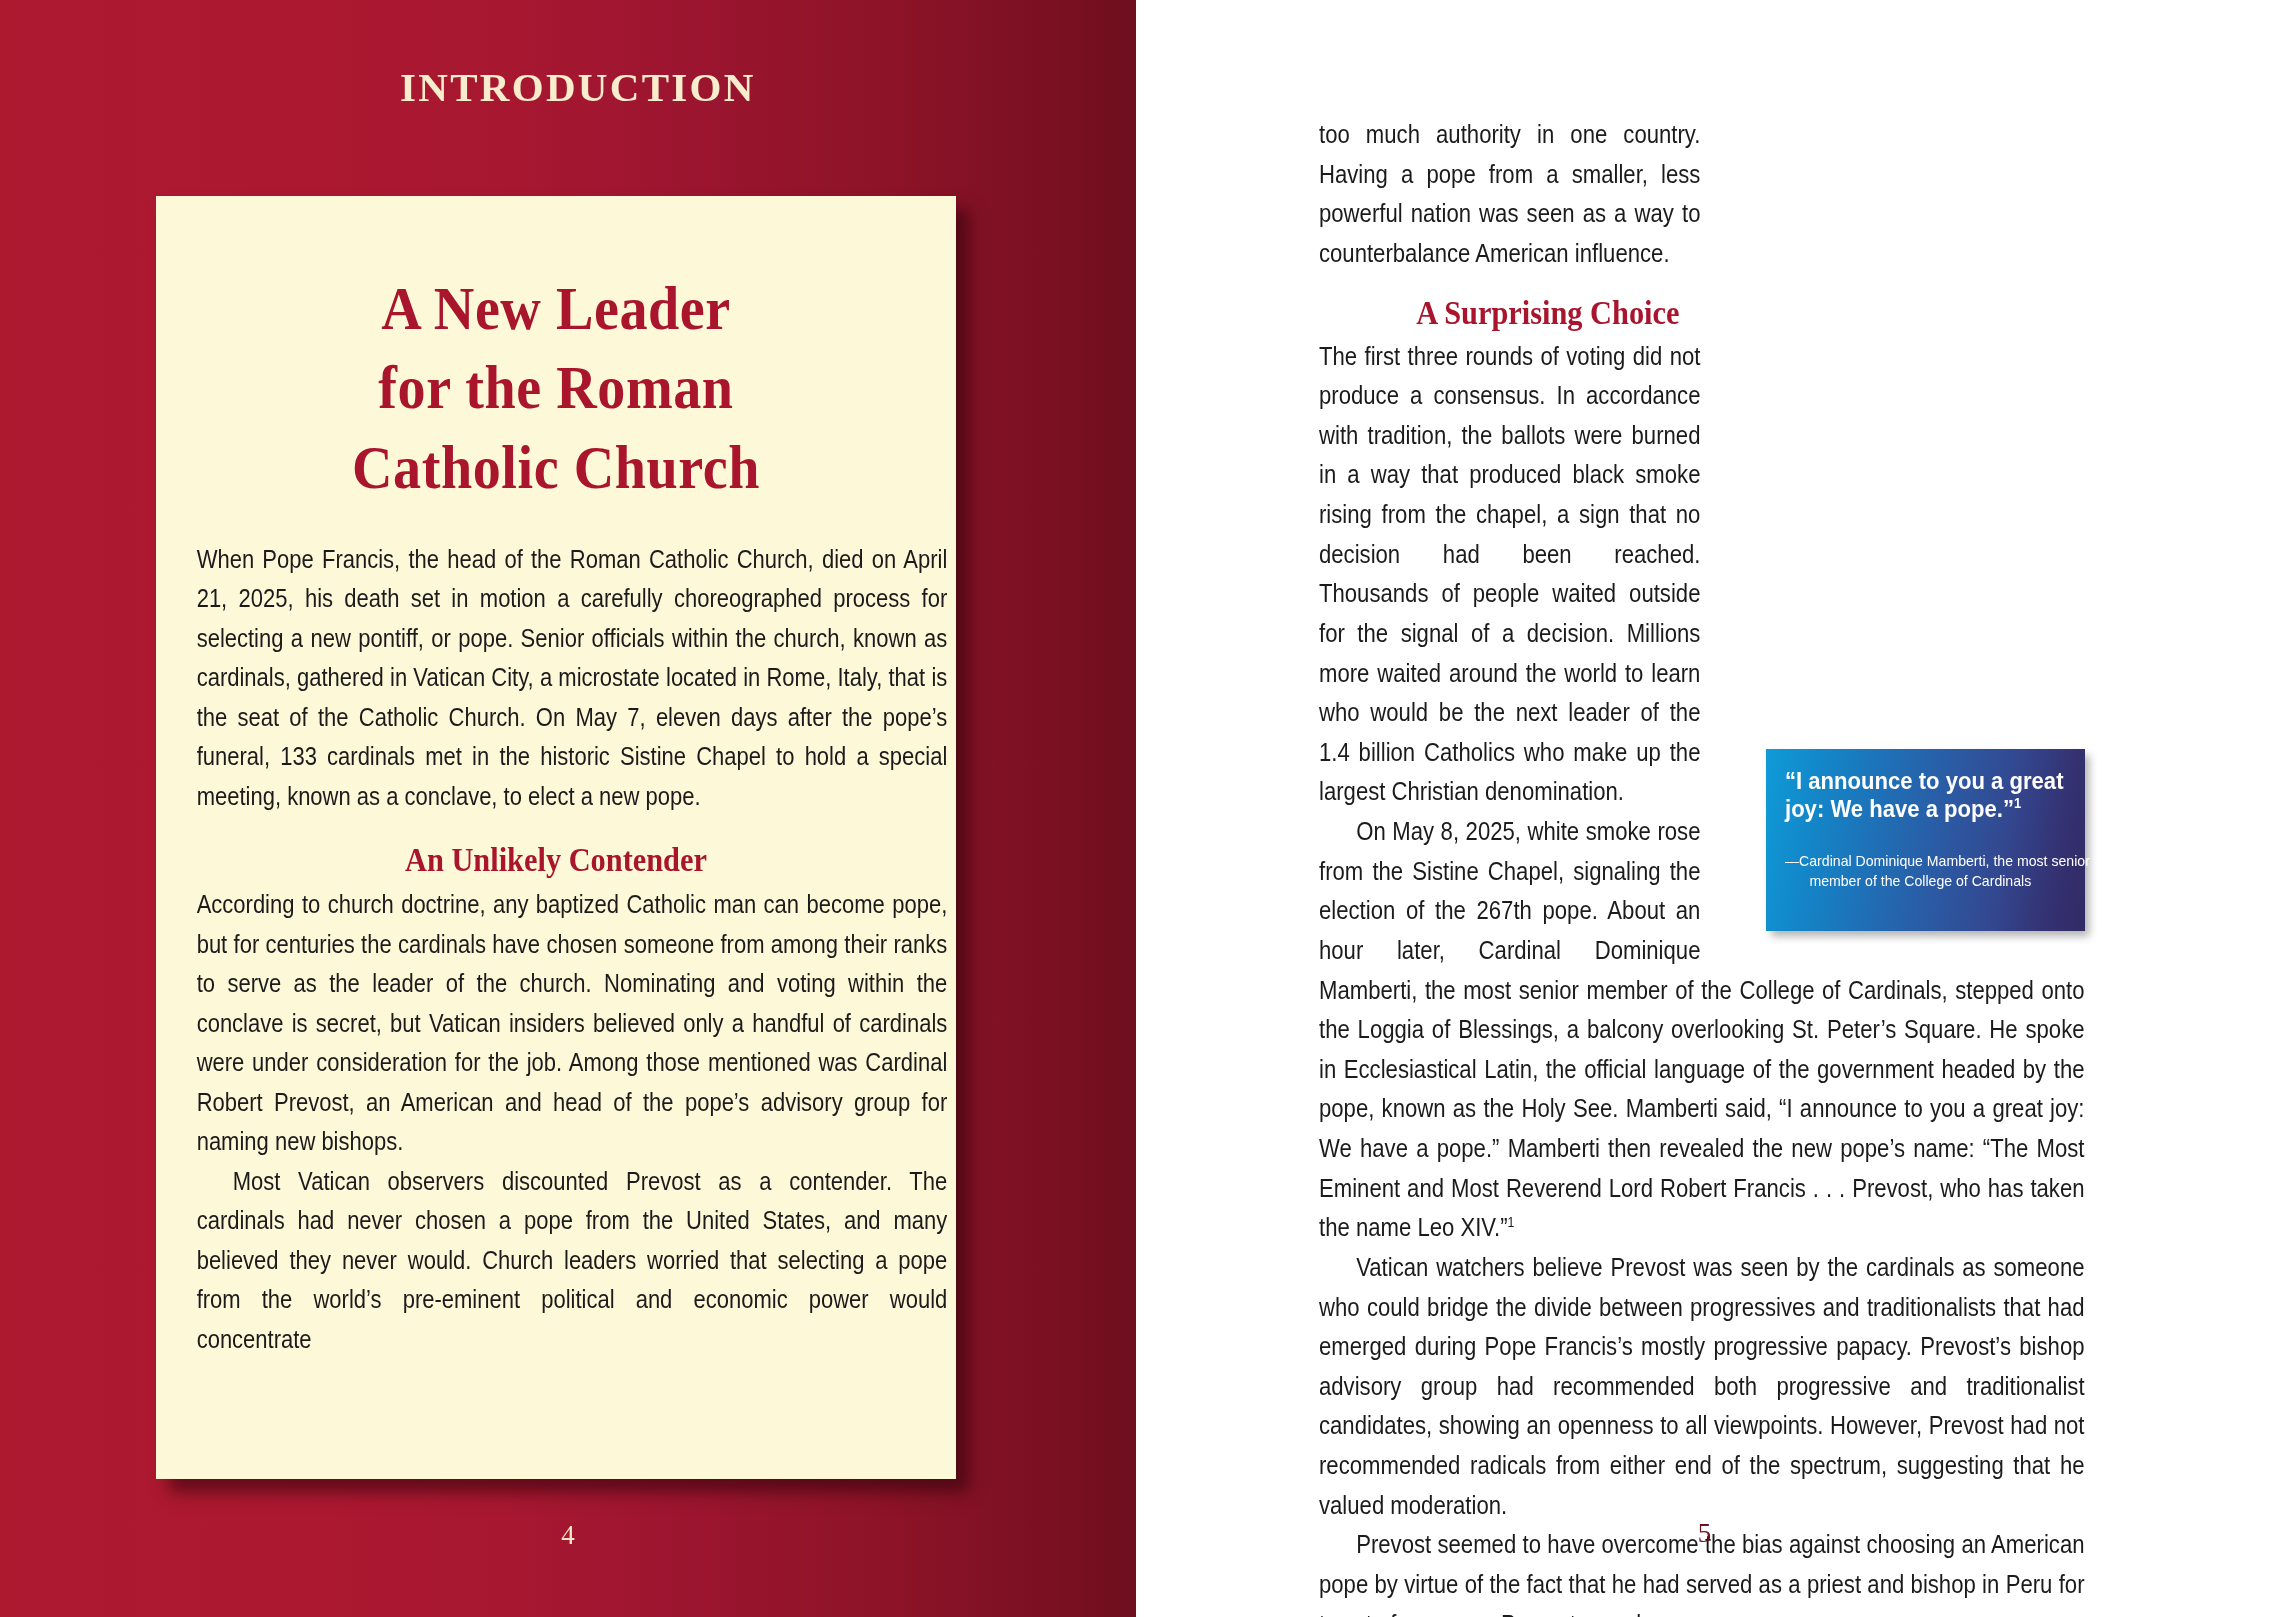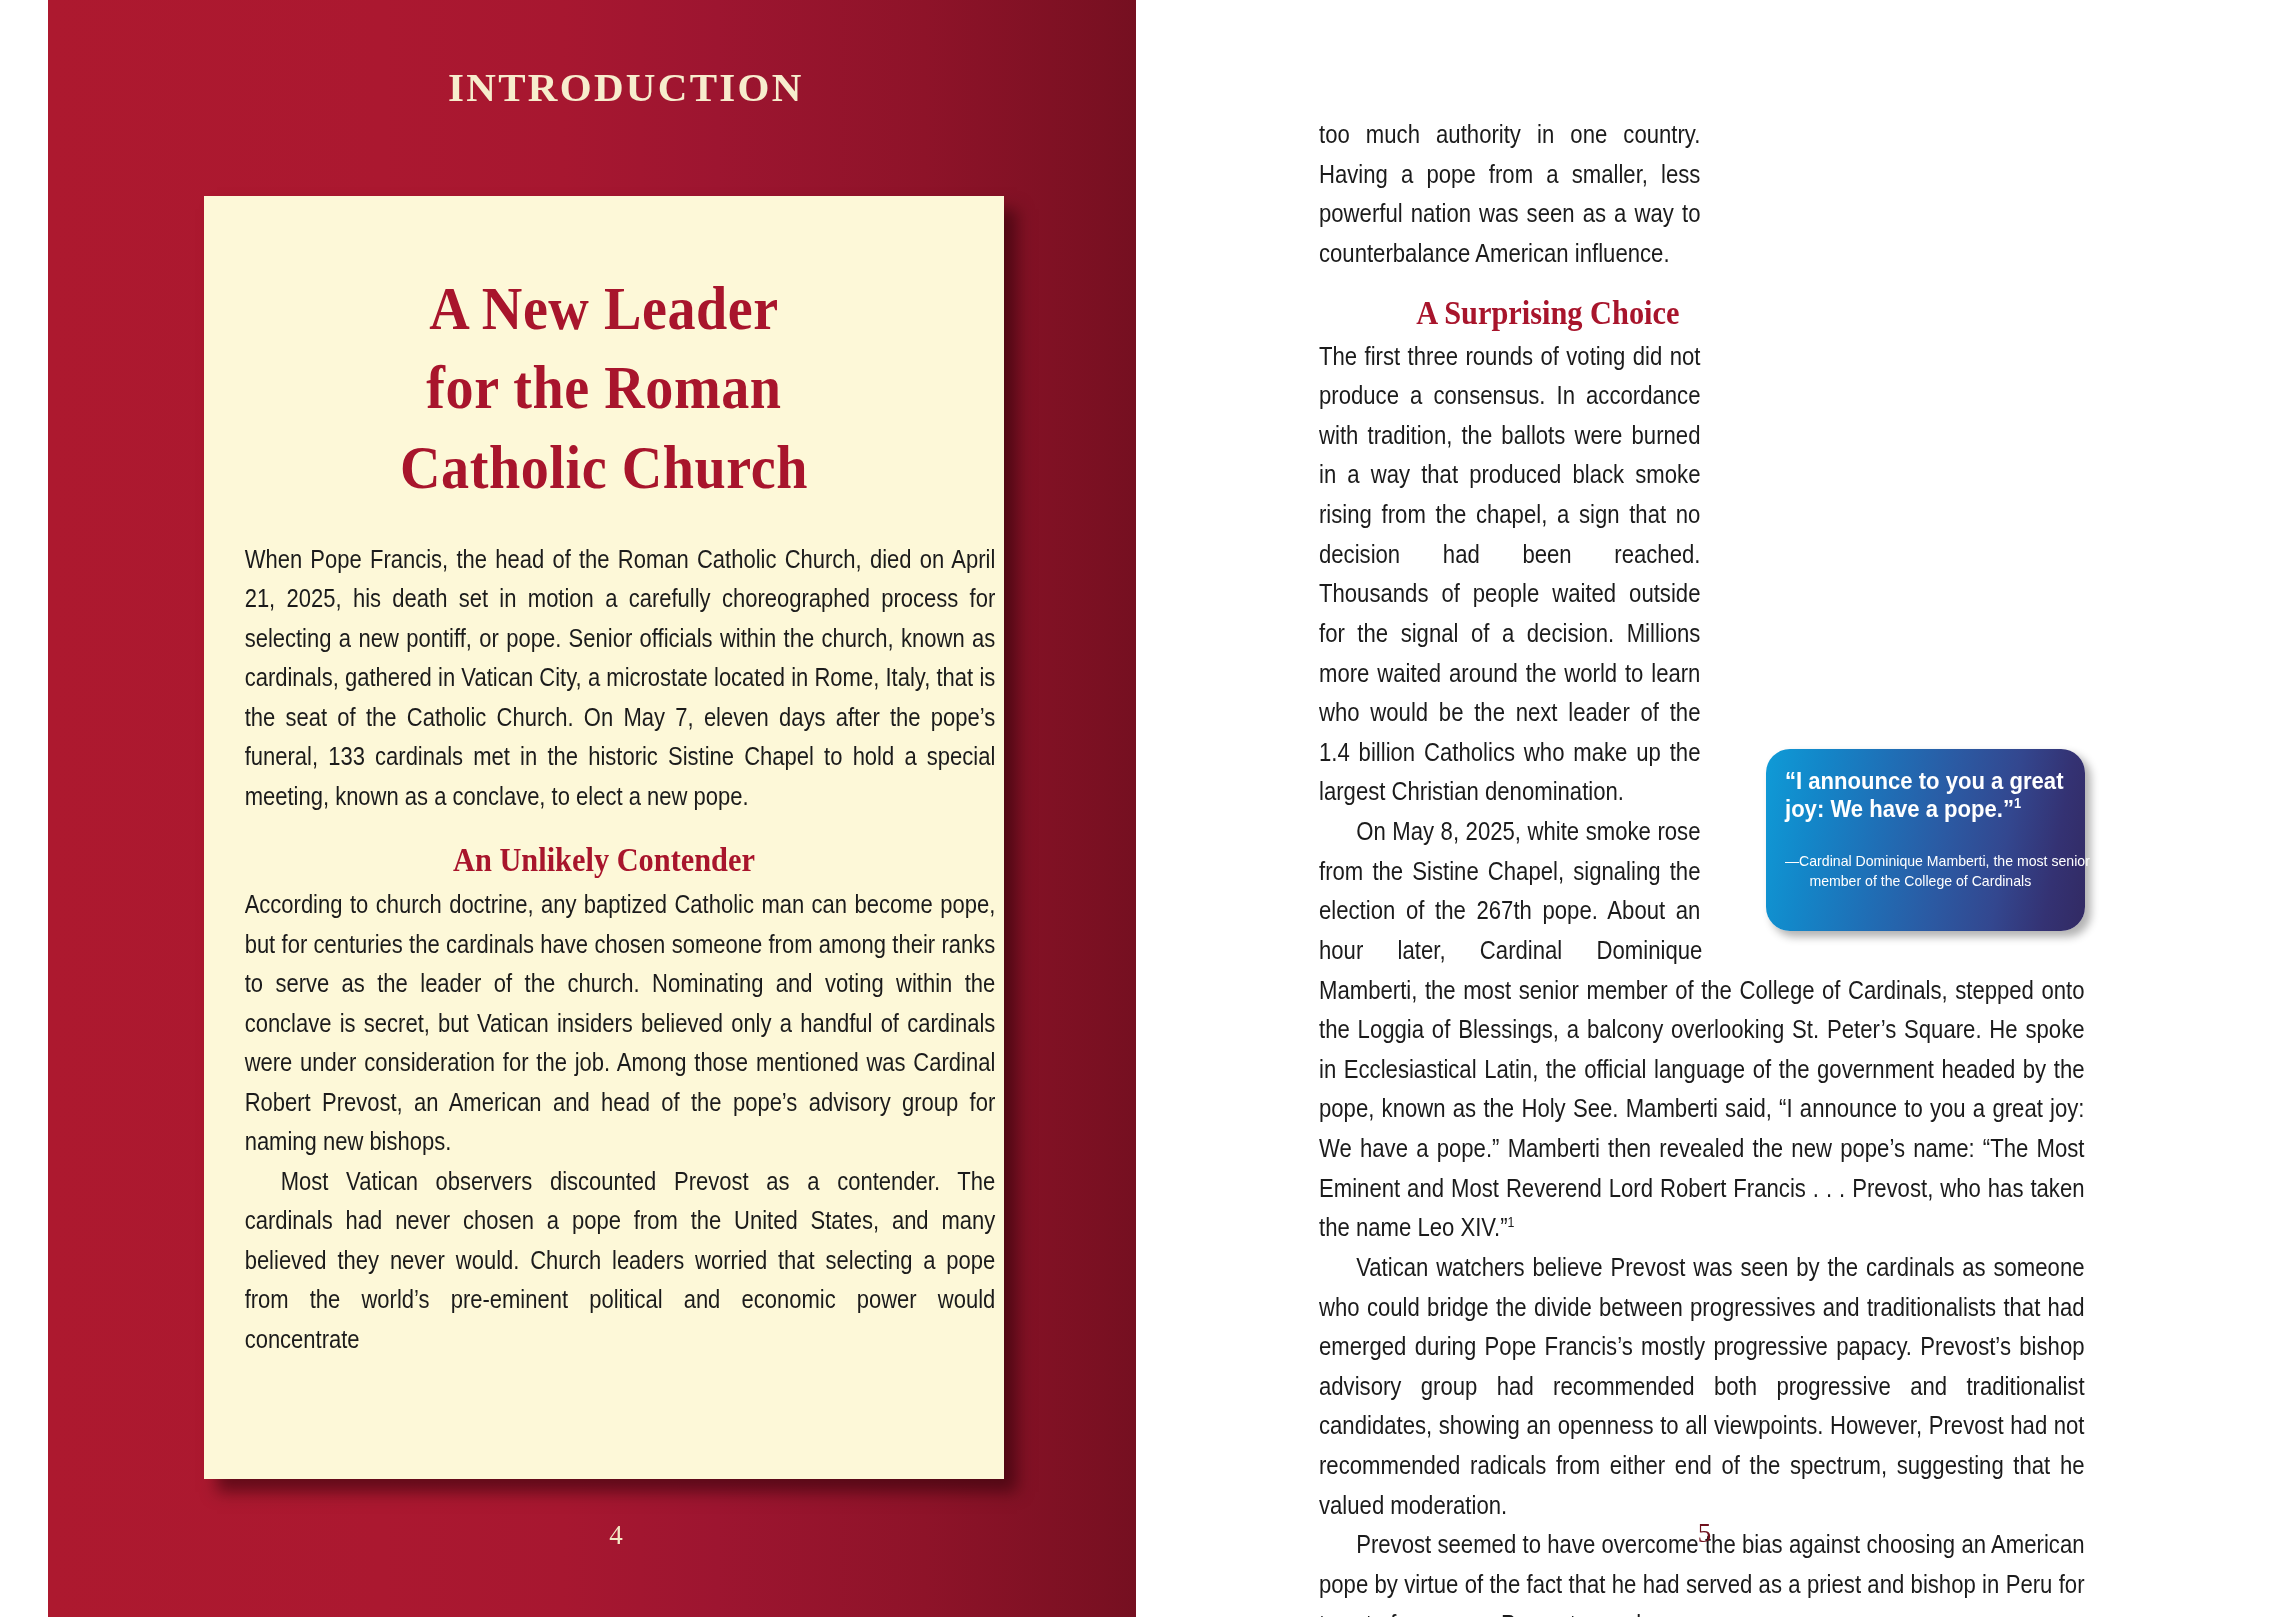--- a/index.html
+++ b/index.html
@@ -25,21 +25,20 @@
     height: 1617px;
     background: linear-gradient(to right,
         #ad192f 0%,
         #ab1830 26%,
         #a71730 40%,
         #9d1530 52%,
         #8e1329 68%,
         #7a1022 82%,
         #670e1c 92%,
         #5b0d18 100%);
-    margin-left: 48px;
   }
 
   #intro-label {
     position: absolute;
     left: 400px;
     top: 67px;
     color: #f7edcd;
     font-family: "Liberation Serif", serif;
     font-size: 41px;
     font-weight: 700;
@@ -147,21 +146,20 @@
         #1387c9 16%,
         #1f6fb6 36%,
         #2b5aa3 55%,
         #33478f 73%,
         #343273 88%,
         #322a63 100%);
     box-shadow: 5.2px 5.8px 8.2px rgba(0,0,0,0.30);
     box-sizing: border-box;
     padding: 17.5px 20px 0 18.6px;
     color: #ffffff;
-    border-radius: 24px;
   }
   #quote-text {
     margin: 0;
     font-size: 24px;
     line-height: 1.20;
     font-weight: 700;
     font-stretch: condensed;
     transform: scaleX(0.92);
     transform-origin: left top;
     width: 309px;

